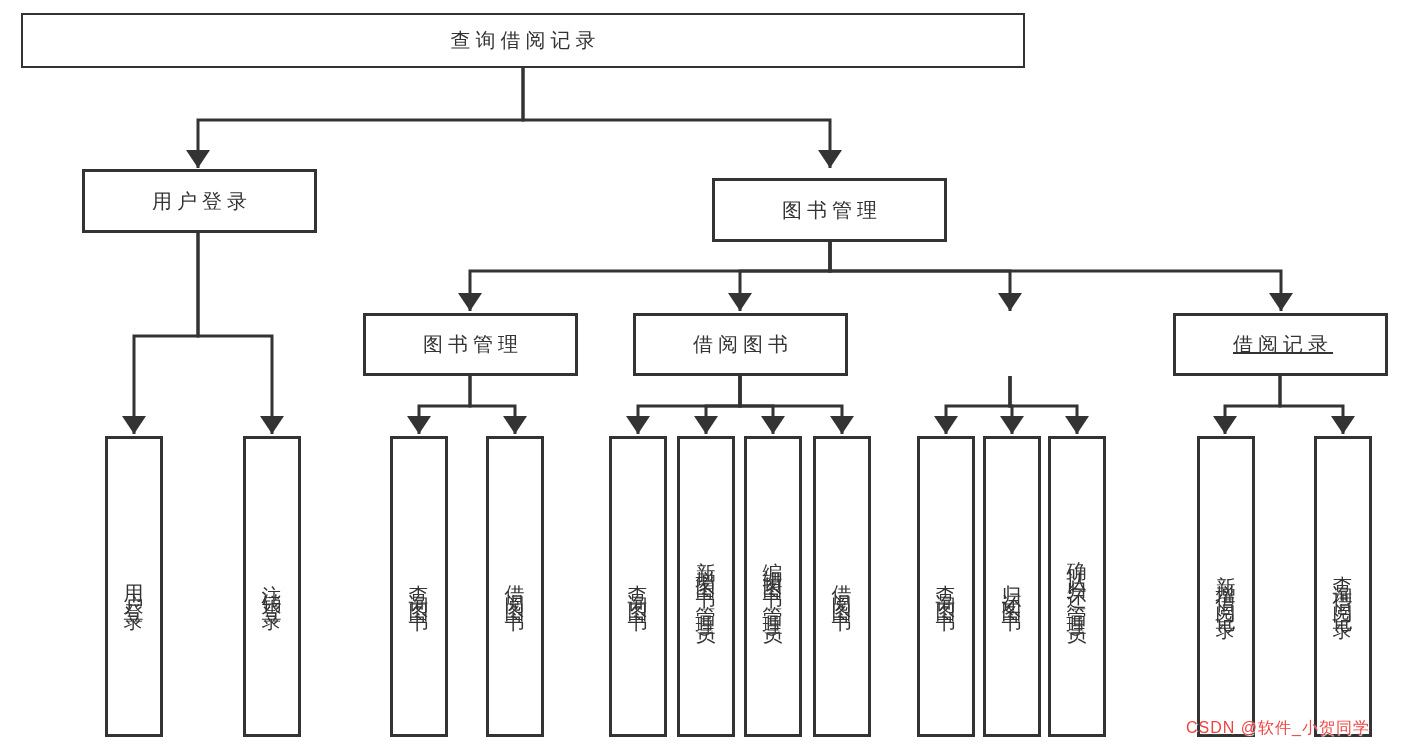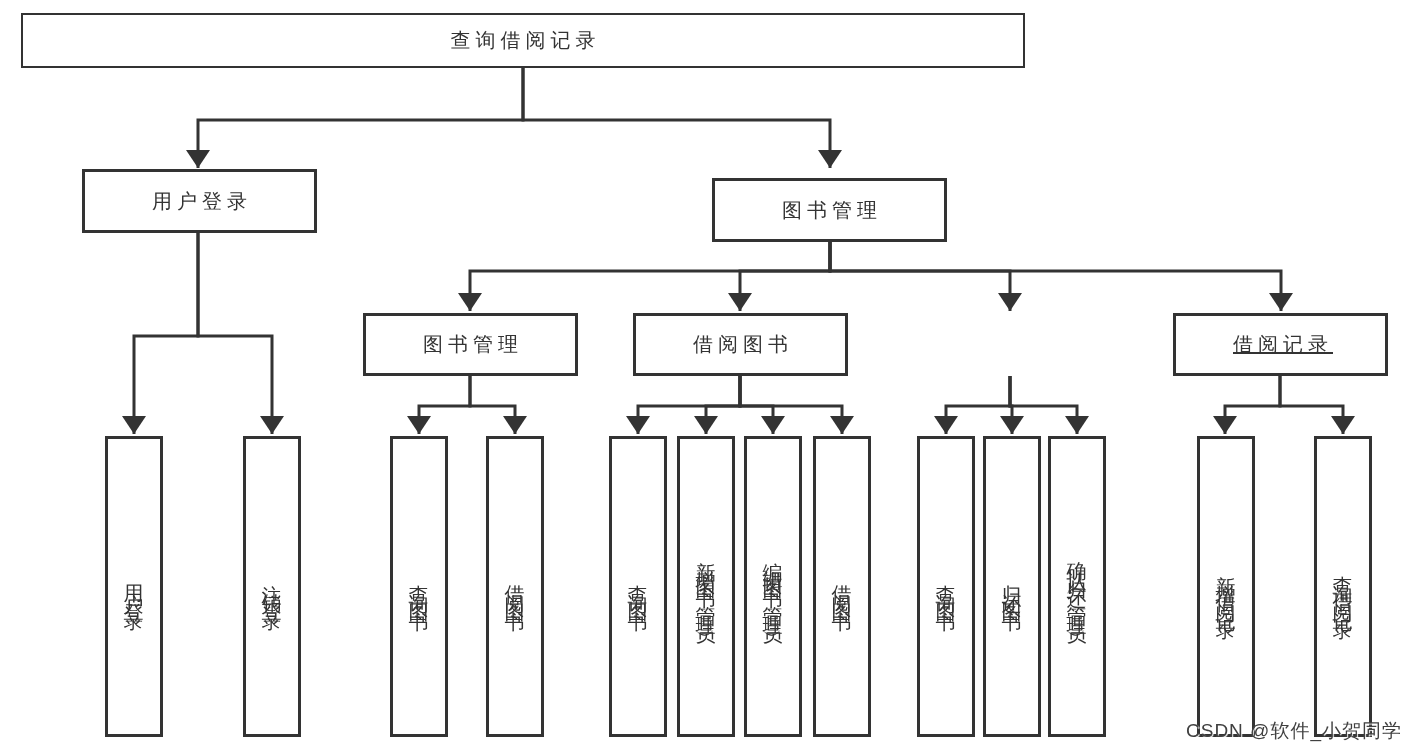--- a/index.html
+++ b/index.html
@@ -53,22 +53,22 @@
     letter-spacing: 9px;
     line-height: 1.0;
     color: #333333;
   }
   .lvl2 { top: 169px; width: 235px; height: 64px; }
   .lvl3 { top: 313px; width: 215px; height: 63px; }
   #watermark {
     position: absolute;
     left: 1186px;
     top: 718px;
-    font-size: 19px;
-    color: #404040;
+    font-size: 16px;
+    color: #ef4444;
     letter-spacing: 1px;
     white-space: nowrap;
     z-index: 2;
     text-shadow: 1px 1px 1px #ffffff;
   }
 </style>
 </head>
 <body>
 
 <div id="canvas">

